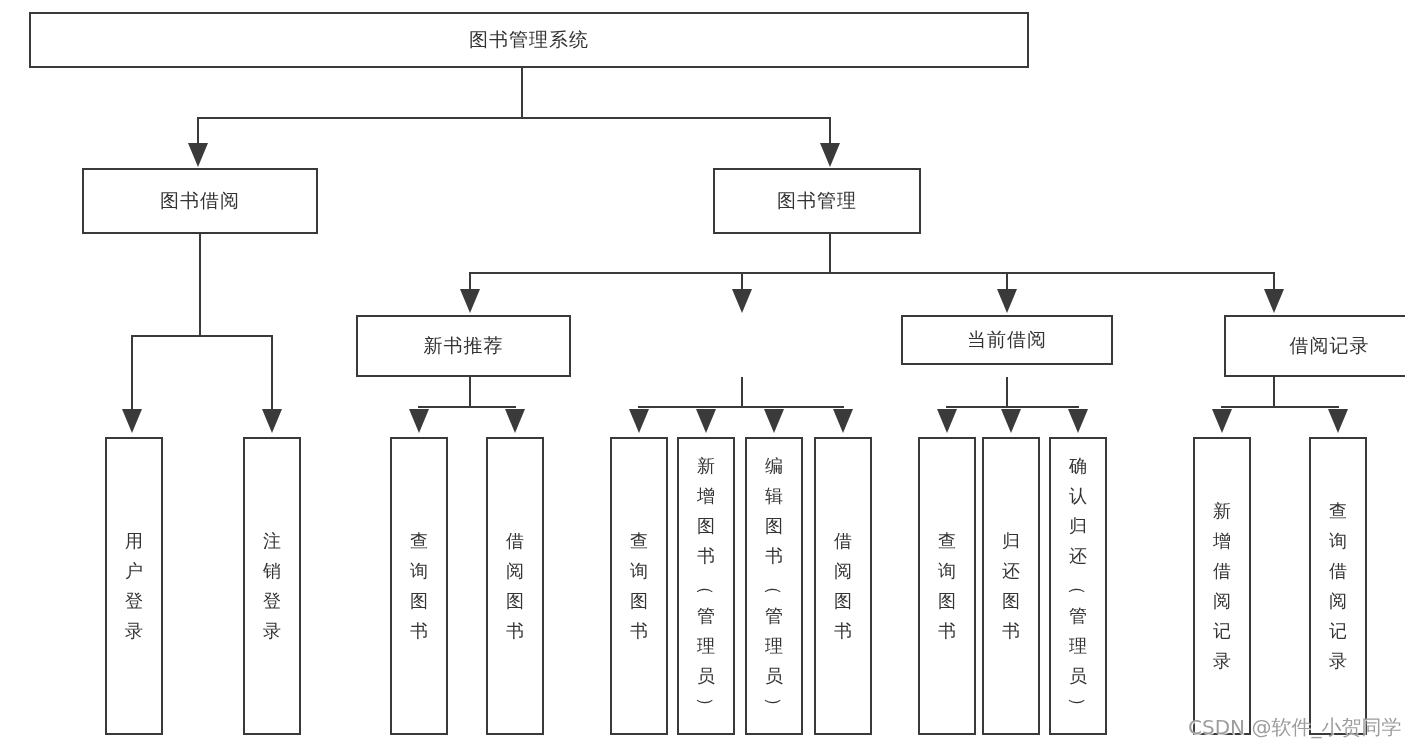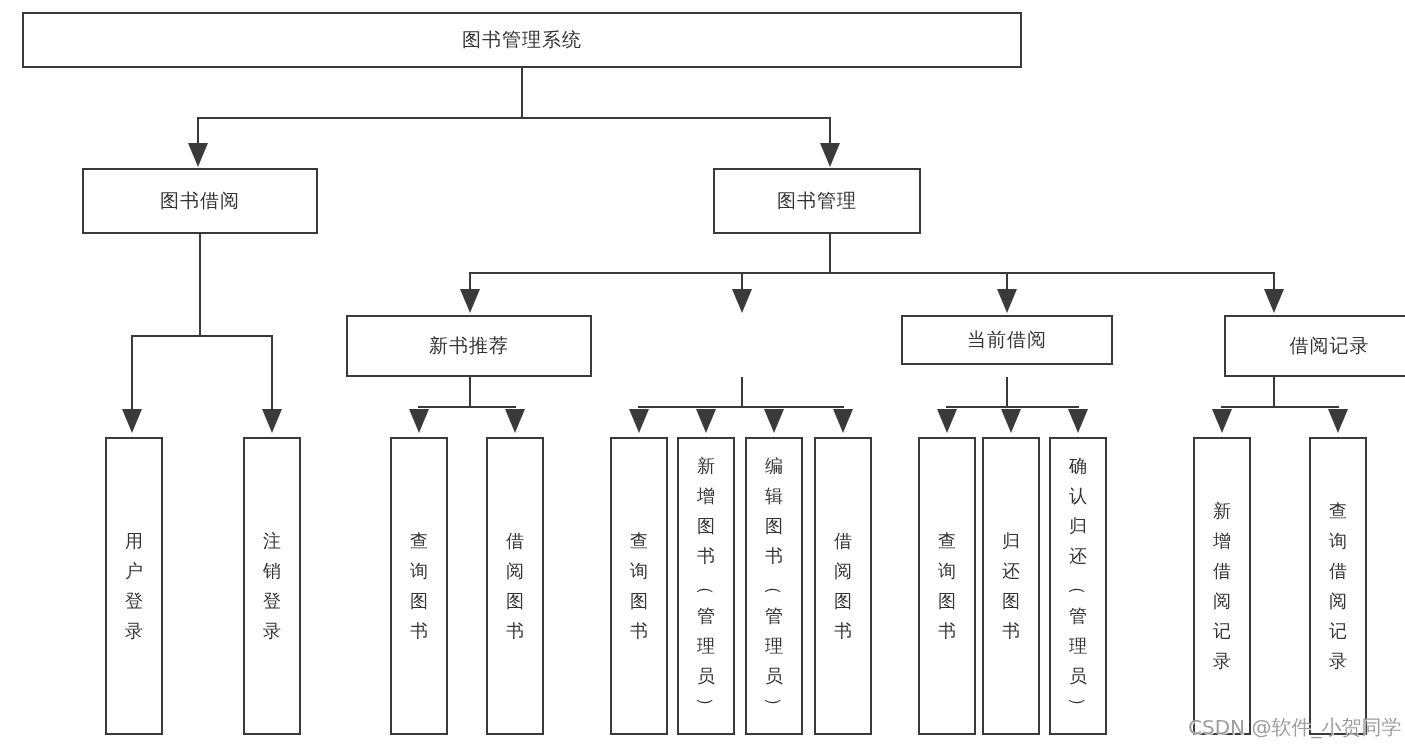--- a/index.html
+++ b/index.html
@@ -91,32 +91,32 @@
   <div class="hline" style="left:946px;top:406px;width:133px"></div>
   <div class="arrow" style="left:937px;top:409px"></div>
   <div class="arrow" style="left:1001px;top:409px"></div>
   <div class="arrow" style="left:1068px;top:409px"></div>
 
   <div class="vline" style="left:1273px;top:377px;height:31px"></div>
   <div class="hline" style="left:1221px;top:406px;width:118px"></div>
   <div class="arrow" style="left:1212px;top:409px"></div>
   <div class="arrow" style="left:1328px;top:409px"></div>
 
-  <div class="node" style="left:22px;top:12px;width:1000px;height:56px">
+  <div class="node" style="left:29px;top:12px;width:1000px;height:56px">
     <span>图书管理系统</span>
   </div>
 
   <div class="node" style="left:82px;top:168px;width:236px;height:66px">
     <span>图书借阅</span>
   </div>
   <div class="node" style="left:713px;top:168px;width:208px;height:66px">
     <span>图书管理</span>
   </div>
 
-  <div class="node" style="left:346px;top:315px;width:246px;height:62px">
+  <div class="node" style="left:356px;top:315px;width:215px;height:62px">
     <span>新书推荐</span>
   </div>
   <div class="node" style="left:901px;top:315px;width:212px;height:50px">
     <span>当前借阅</span>
   </div>
   <div class="node" style="left:1224px;top:315px;width:211px;height:62px">
     <span>借阅记录</span>
   </div>
 
   <div class="node leaf" style="left:105px;top:437px;width:58px;height:298px">

